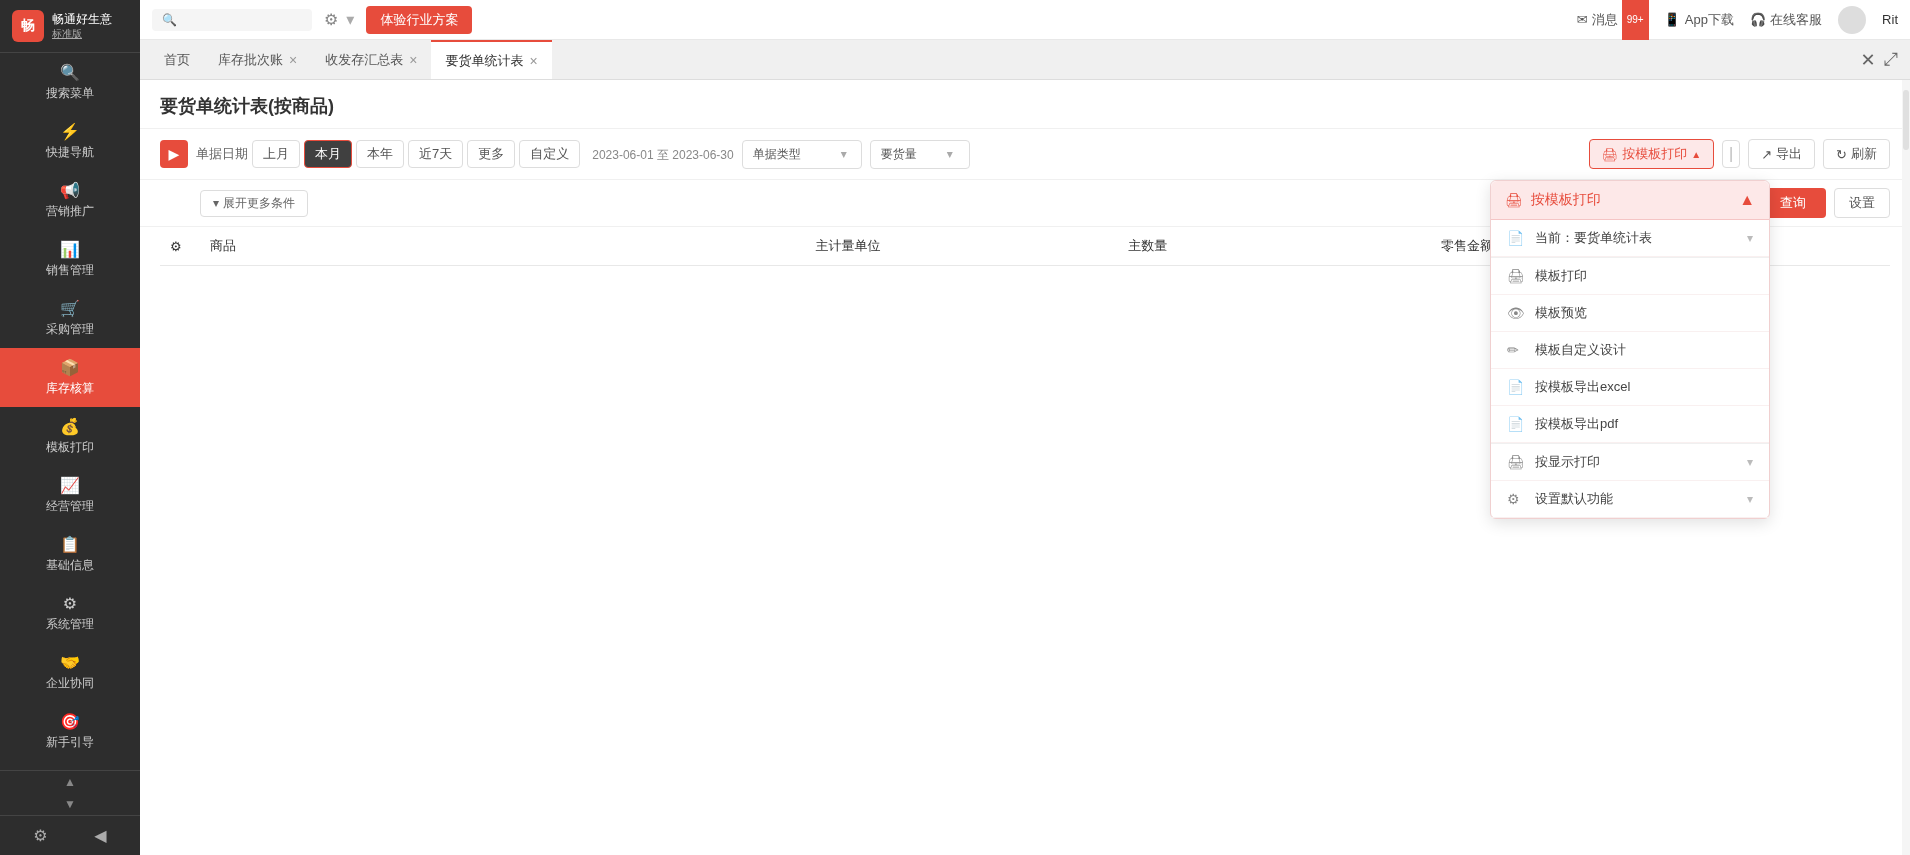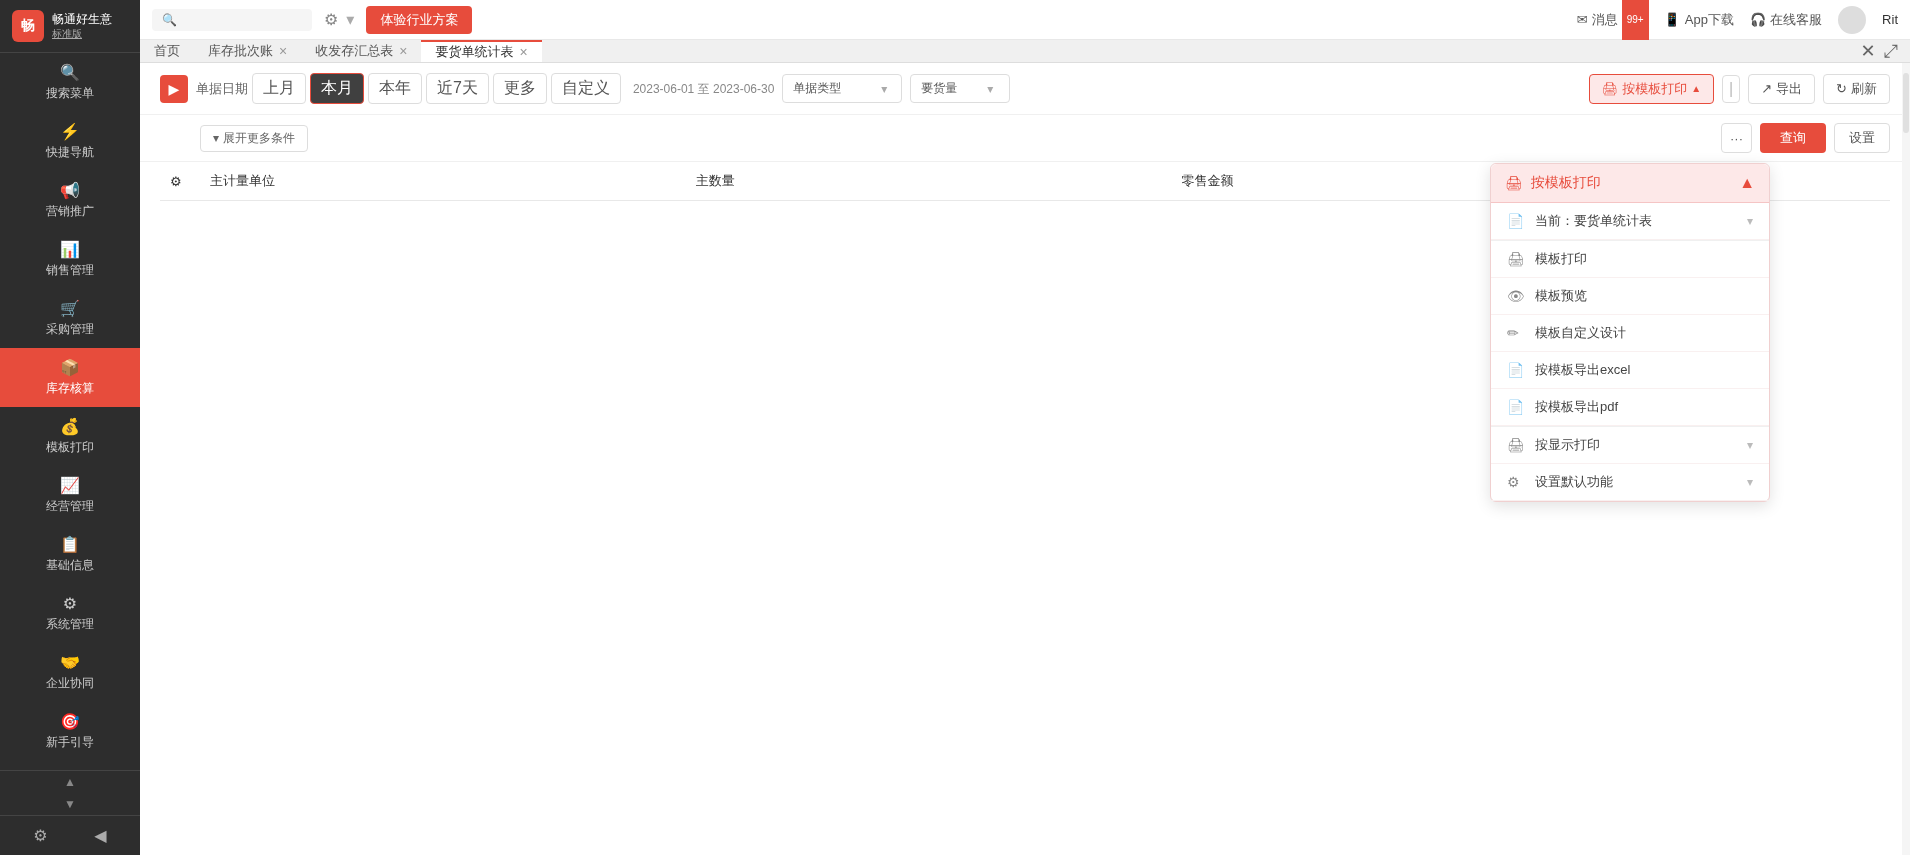--- a/index.html
+++ b/index.html
@@ -101,24 +101,24 @@
       border-radius: 0;
       font-size: 10px;
       padding: 16px 5px;
       min-width: 18px;
       text-align: center;
     }
     .avatar { width: 28px; height: 28px; border-radius: 50%; background: #ddd; }
 
     
     .tabbar {
-      height: 23px;
+      height: 40px;
       background: #f0f0f0;
       display: flex; align-items: center;
-      padding: 0 0 0 0;
+      padding: 0 0 0 10px;
       border-bottom: 1px solid #ddd;
       flex-shrink: 0;
       position: relative;
     }
     .tab {
       display: flex; align-items: center;
       padding: 0 14px;
       height: 100%;
       font-size: 13px;
       color: #555;
@@ -178,21 +178,21 @@
       display: flex; align-items: center; gap: 4px;
       font-size: 13px; color: #555;
     }
     .filter-label { color: #666; }
     .filter-btn {
       padding: 4px 10px;
       border: 1px solid #ddd;
       border-radius: 4px;
       background: #fff;
       cursor: pointer;
-      font-size: 16px;
+      font-size: 13px;
       color: #555;
     }
     .filter-btn.active {
       background: #404040;
       color: #fff;
       border-color: #e74c3c;
     }
     .filter-date-range { font-size: 12px; color: #888; margin-top: 2px; }
 
     .dropdown-select {
@@ -517,20 +517,23 @@
     </button>
 
     <div class="tabbar-actions">
       <button class="tabbar-btn">✕</button>
       <button class="tabbar-btn">⤢</button>
     </div>
   </div>
 
   <div class="content">
 
+    <div class="page-header">
+      <h2 class="page-title">要货单统计表(按商品)</h2>
+    </div>
 
     <div class="toolbar">
       <div class="toolbar-expand-btn">
         <span>▶</span>
       </div>
 
       <div class="filter-group">
         <span class="filter-label">单据日期</span>
         <button class="filter-btn">上月</button>
         <button class="filter-btn active">本月</button>
@@ -582,20 +585,23 @@
       <div style="display:flex;gap:8px;">
         <button class="more-btn">···</button>
         <button class="query-btn">查询</button>
         <button class="settings-btn">设置</button>
       </div>
     </div>
 
     <div class="table-area">
       <div class="table-header">
         <div class="col col-settings">⚙</div>
+        <div class="col col-product">
+          <span>商品</span>
+        </div>
         <div class="col col-unit">
           <span>主计量单位</span>
         </div>
         <div class="col col-qty">
           <span>主数量</span>
         </div>
         <div class="col col-amount">
           <span>零售金额</span>
         </div>
       </div>

